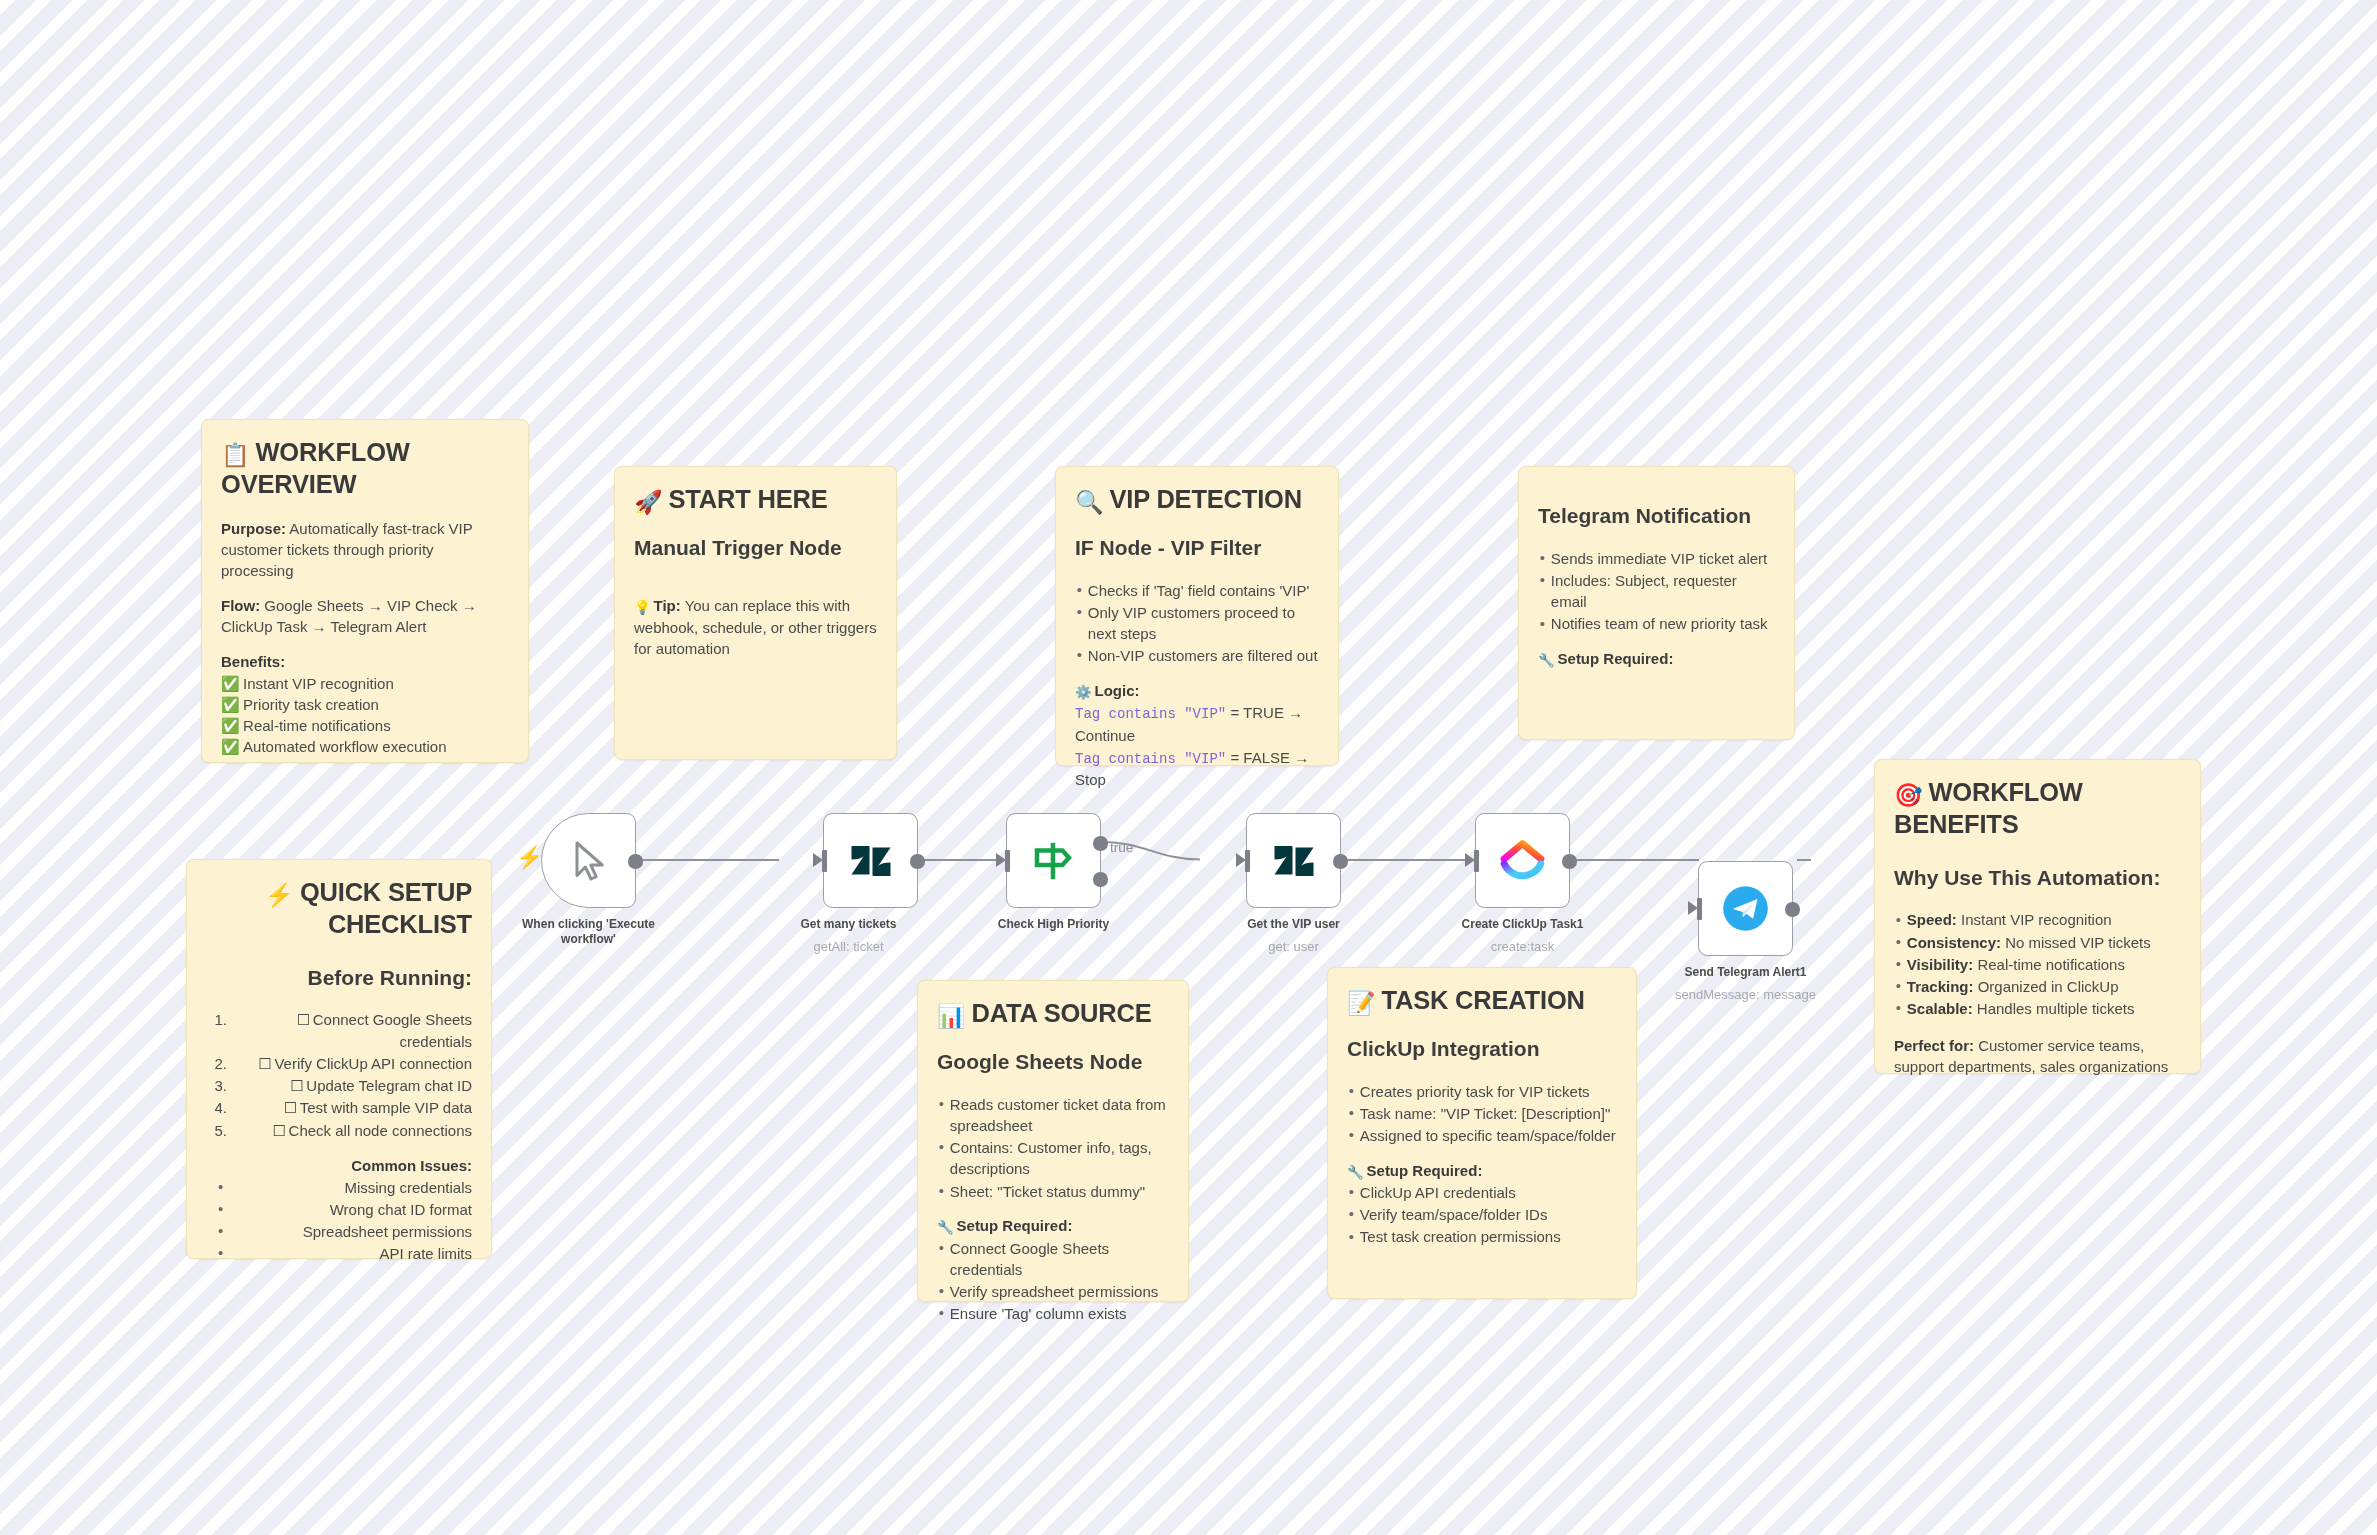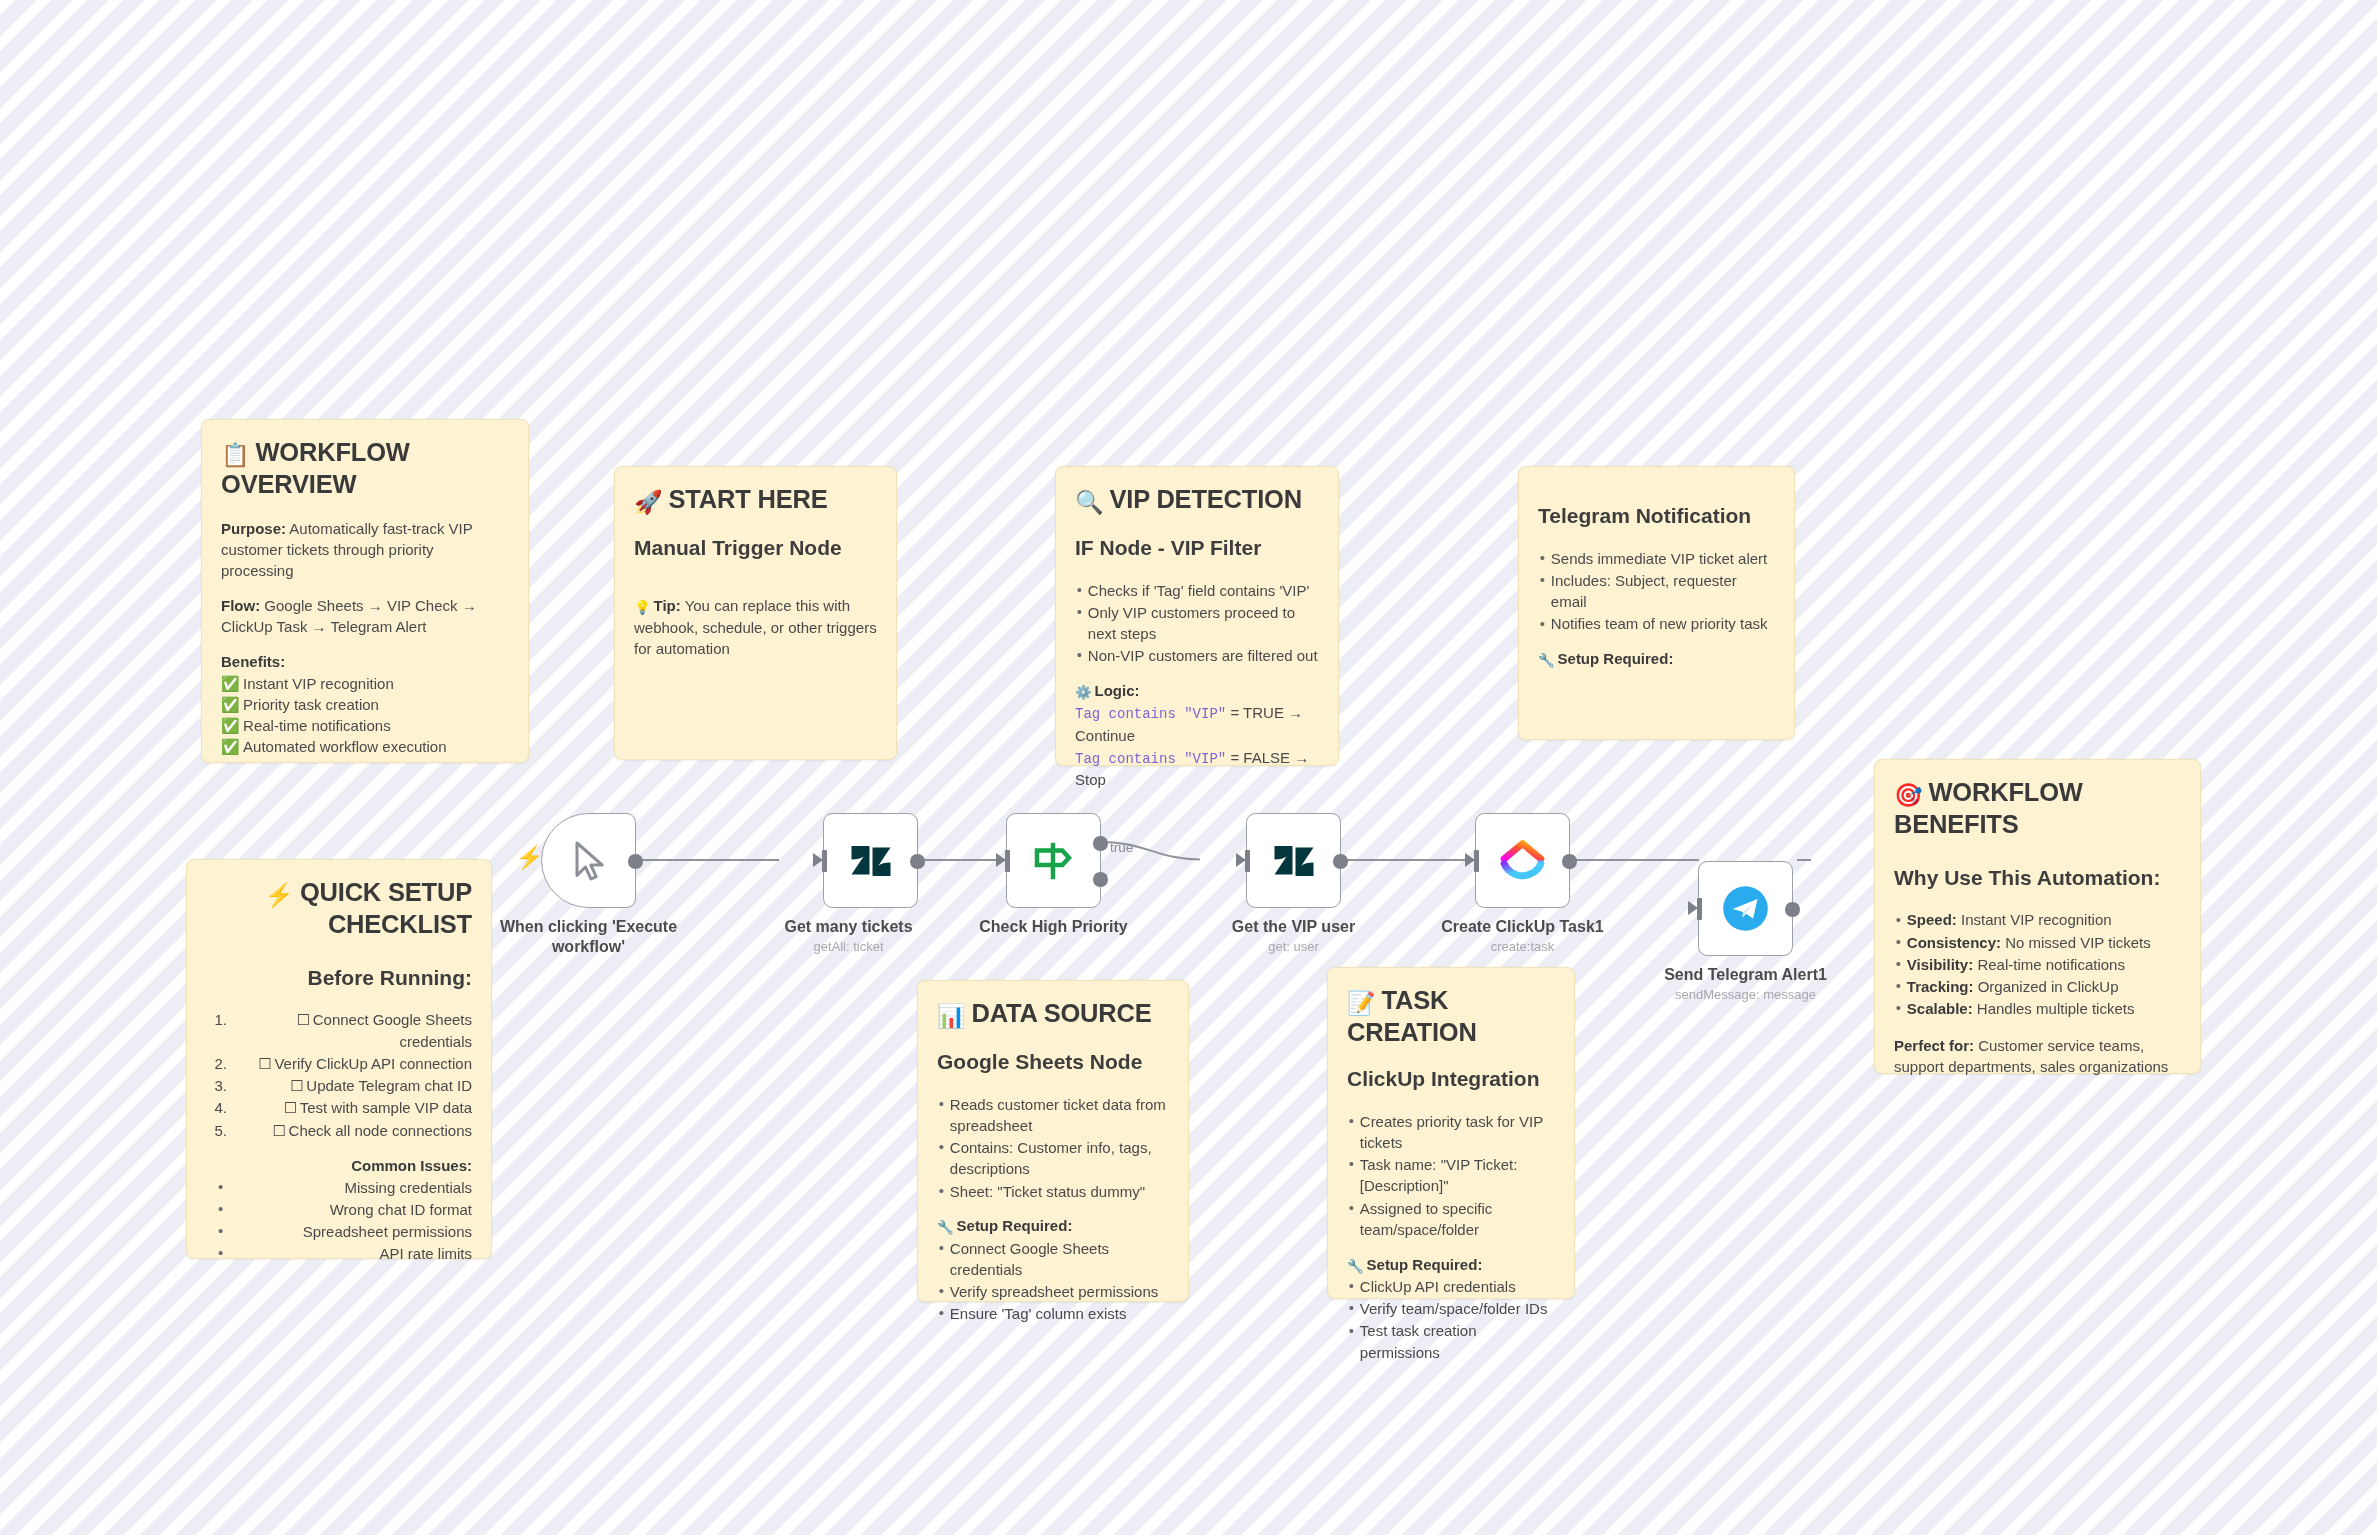--- a/index.html
+++ b/index.html
@@ -114,21 +114,21 @@
     border-top-left-radius: 48px;
     border-bottom-left-radius: 48px;
   }
   .node-label {
     position: absolute;
     top: 104px;
     left: 50%;
     transform: translateX(-50%);
     width: 221px;
     text-align: center;
-    font-size: 16px;
+    font-size: 12px;
     font-weight: 700;
     color: #4c4c4c;
     line-height: 1.25;
     white-space: nowrap;
   }
   .node-label.wrap { white-space: normal; width: 179px; }
   .node-sublabel {
     position: absolute;
     top: 126px;
     left: 50%;
@@ -296,21 +296,21 @@
     <div style="margin-top:13.6px;">
       <span class="emo-sm">🔧</span><b>Setup Required:</b>
     </div>
     <ul>
       <li>Connect Google Sheets credentials</li>
       <li>Verify spreadsheet permissions</li>
       <li>Ensure 'Tag' column exists</li>
     </ul>
   </div>
 
-  <div class="sticky" style="left:1327px; top:967px; width:248px; height:332px;">
+  <div class="sticky" style="left:1327px; top:967px; width:310px; height:332px;">
     <h2>
       <span class="emo">📝</span><span>TASK CREATION</span>
     </h2>
     <div class="sub">ClickUp Integration</div>
     <div class="spacer"></div>
     <ul>
       <li>Creates priority task for VIP tickets</li>
       <li>Task name: "VIP Ticket: [Description]"</li>
       <li>Assigned to specific team/space/folder</li>
     </ul>

